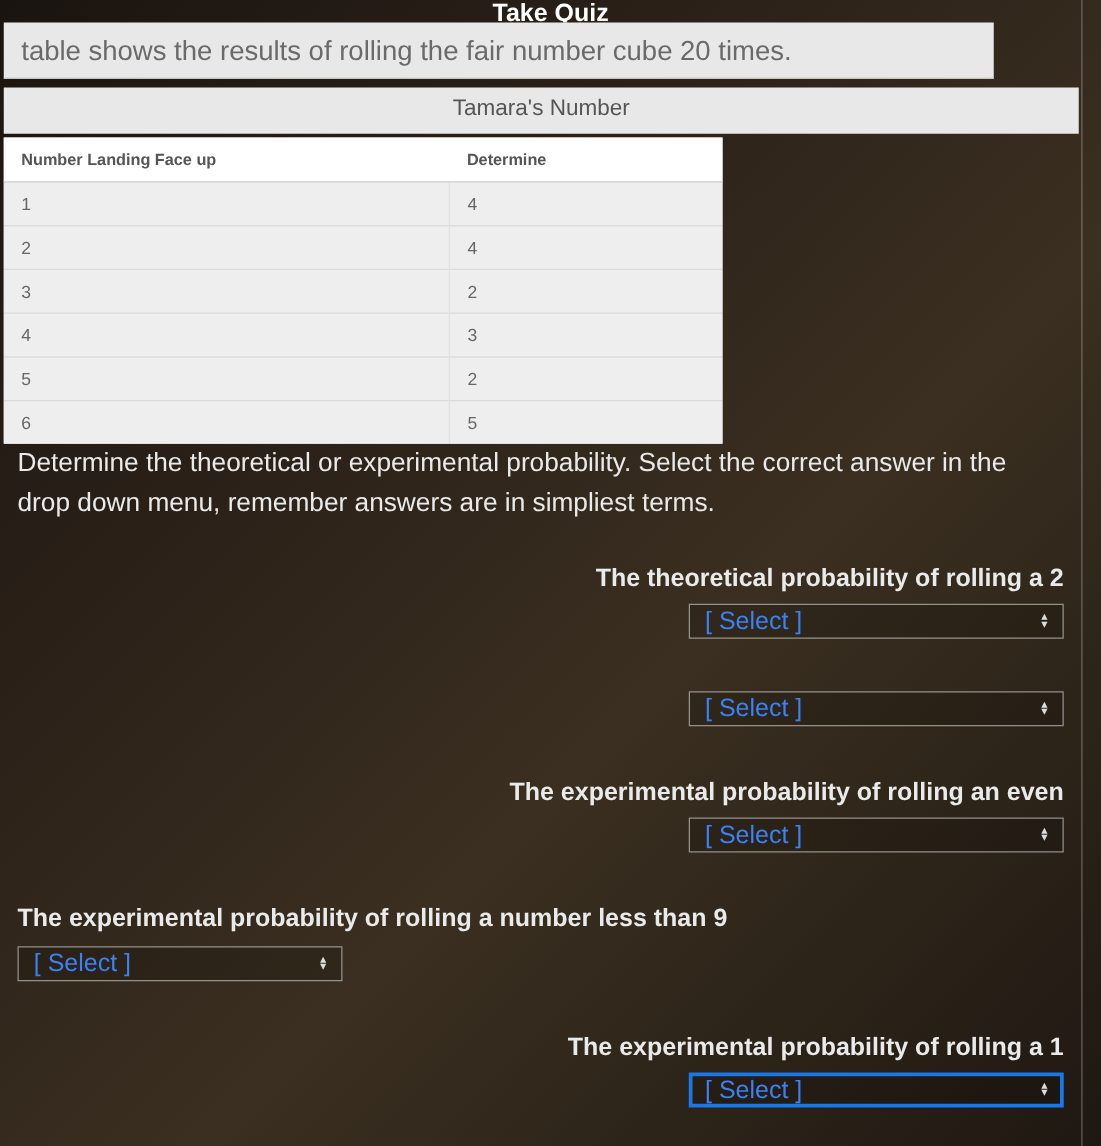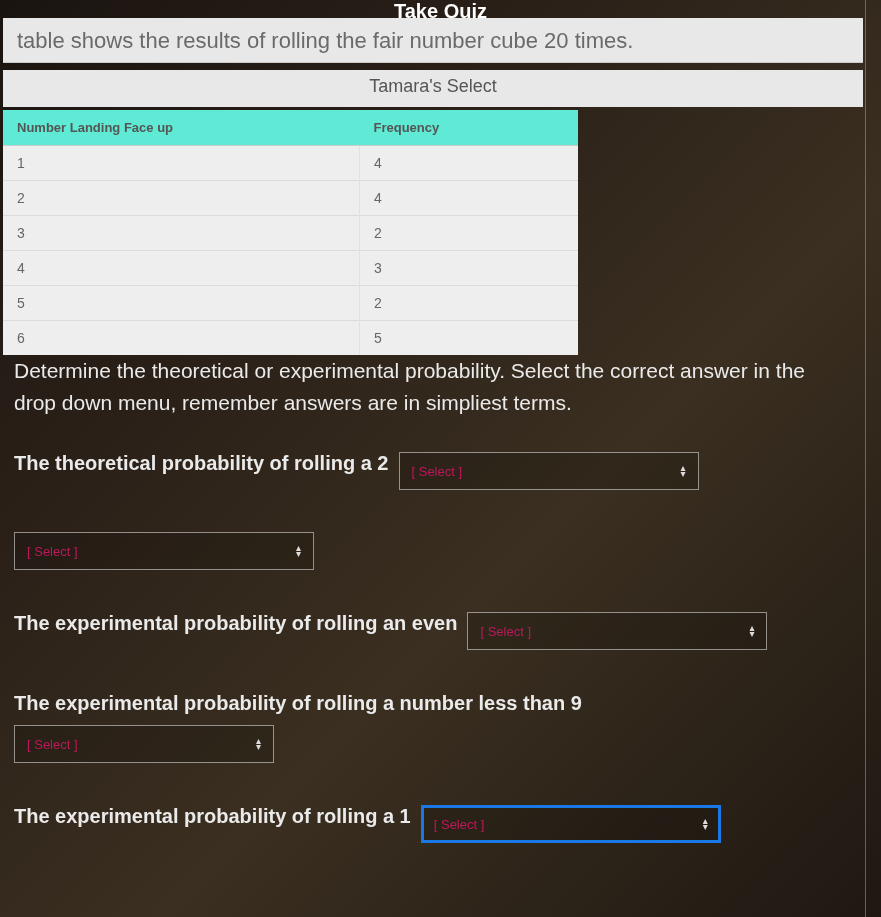--- a/index.html
+++ b/index.html
@@ -28,21 +28,21 @@
     color: #fff;
     font-weight: 700;
     font-size: 20px;
     text-align: center;
     overflow: hidden;
   }
   .intro-box {
     position: absolute;
     top: 18px;
     left: 3px;
-    width: 860px;
+    width: 792px;
     background: #e8e8e8;
     color: #6a6a6a;
     font-size: 22px;
     padding: 10px 14px 8px 14px;
     border-bottom: 1px solid #ccc;
   }
   .results-title {
     position: absolute;
     top: 70px;
     left: 3px;
@@ -65,21 +65,21 @@
     border-collapse: collapse;
     font-size: 14px;
     color: #555;
   }
   th {
     text-align: left;
     font-weight: 700;
     font-size: 13px;
     color: #555;
     padding: 10px 14px;
-    background: #5eead4;
+    background: #ffffff;
     border-bottom: 1px solid #ccc;
   }
   th:first-child { width: 62%; }
   td {
     padding: 9px 14px;
     border-top: 1px solid rgba(0,0,0,0.08);
     background: #eeeeee;
     color: #666;
   }
   td:first-child { border-right: 1px solid rgba(0,0,0,0.05); }
@@ -97,37 +97,38 @@
     line-height: 1.5;
     margin-bottom: 34px;
     color: #eaeaea;
   }
   .qrow {
     font-size: 20px;
     font-weight: 600;
     color: #eaeaea;
     margin-bottom: 42px;
     display: flex;
-    align-items: flex-start;
+    align-items: flex-end;
     flex-wrap: wrap;
     gap: 8px 10px;
+    flex-direction: column;
   }
   .qtext { white-space: normal; }
   .select-box {
     display: inline-flex;
     align-items: center;
     justify-content: space-between;
     border: 1px solid rgba(220,220,220,0.6);
     background: rgba(0,0,0,0.15);
-    color: #be185d;
-    font-size: 13px;
+    color: #3b82f6;
+    font-size: 20px;
     font-weight: 500;
     padding: 6px 12px;
     min-width: 300px;
-    height: 38px;
+    height: 28px;
     cursor: pointer;
   }
   .select-box.narrow { min-width: 260px; }
   .select-box .arrow {
     font-size: 12px;
     line-height: 1;
     display: flex;
     flex-direction: column;
     gap: 0;
     color: #ddd;
@@ -141,28 +142,28 @@
   .updown::before { content: "\25B4"; display:block; line-height:0.6; font-size:10px;}
   .updown::after  { content: "\25BE"; display:block; line-height:0.6; font-size:10px;}
 </style>
 </head>
 <body>
 
 <div class="header-cut">Take Quiz</div>
 
 <div class="intro-box">table shows the results of rolling the fair number cube 20 times.</div>
 
-<div class="results-title">Tamara's Select</div>
+<div class="results-title">Tamara's Number</div>
 
 <div class="table-wrap">
   <table>
     <thead>
       <tr>
         <th>Number Landing Face up</th>
-        <th>Frequency</th>
+        <th>Determine</th>
       </tr>
     </thead>
     <tbody>
       <tr>
           <td>1</td>
           <td>4</td>
         </tr>
       <tr>
           <td>2</td>
           <td>4</td>

